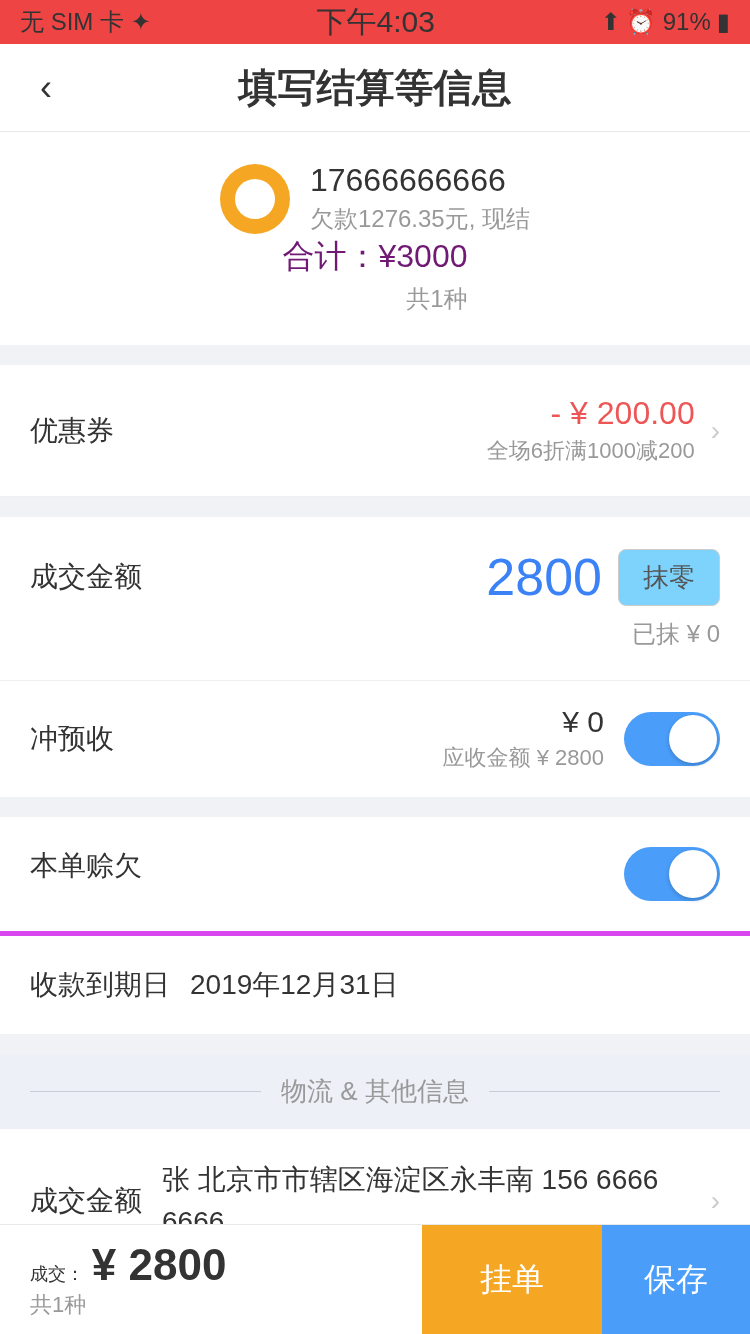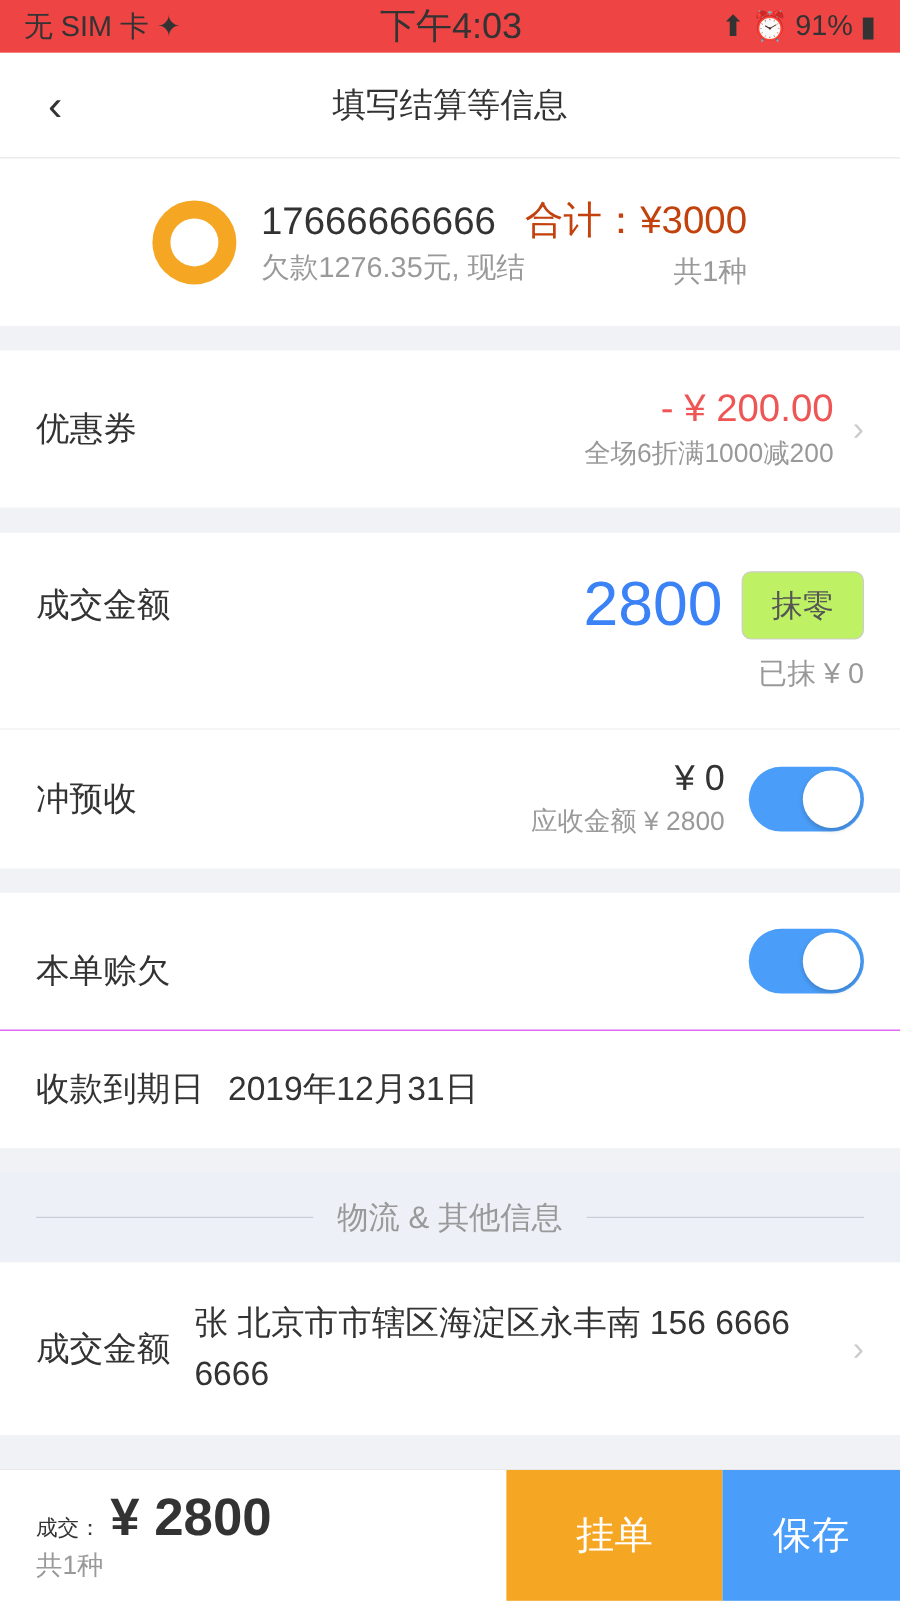--- a/index.html
+++ b/index.html
@@ -42,37 +42,38 @@
     .nav-back {
       font-size: 36px;
       color: #333;
       cursor: pointer;
       padding: 10px;
     }
     .nav-title {
       position: absolute;
       left: 50%;
       transform: translateX(-50%);
-      font-size: 28px;
-      font-weight: 400;
+      font-size: 39px;
+      font-weight: 700;
       color: #333;
     }
 
     
     .content { padding-bottom: 120px; }
 
     
     .card-white {
       background: #fff;
       padding: 30px;
     }
     .customer-row {
       display: flex;
       align-items: center;
-      justify-content: center;
+      justify-content: space-between;
+      flex-direction: column;
     }
     .customer-left { display: flex; align-items: center; gap: 20px; }
     .avatar {
       width: 70px;
       height: 70px;
       border-radius: 50%;
       background: #f5a623;
       display: flex;
       align-items: center;
       justify-content: center;
@@ -81,21 +82,21 @@
     .avatar-icon {
       width: 40px;
       height: 40px;
       border-radius: 50%;
       background: #fff;
     }
     .customer-info {}
     .customer-phone { font-size: 32px; font-weight: 500; color: #333; }
     .customer-note { font-size: 24px; color: #999; margin-top: 4px; }
     .customer-right { text-align: right; }
-    .total-amount { font-size: 32px; color: #c2410c; font-weight: 500; }
+    .total-amount { font-size: 32px; color: #701a75; font-weight: 500; }
     .total-count { font-size: 24px; color: #999; margin-top: 4px; }
 
     
     .section-divider { height: 20px; background: #f0f2f5; }
 
     
     .row-item {
       background: #fff;
       display: flex;
       align-items: center;
@@ -116,21 +117,21 @@
     
     .deal-section { background: #fff; padding: 30px; }
     .deal-row { display: flex; align-items: center; justify-content: space-between; margin-bottom: 10px; }
     .deal-amount-value { font-size: 52px; color: #3b82f6; font-weight: 500; }
     .round-btn {
       border: 1px solid #ccc;
       border-radius: 8px;
       padding: 10px 24px;
       font-size: 26px;
       color: #555;
-      background: #bef264;
+      background: #7dd3fc;
       cursor: pointer;
     }
     .deal-sub { font-size: 24px; color: #999; text-align: right; }
 
     
     .toggle {
       width: 96px;
       height: 54px;
       border-radius: 27px;
       background: #4a9df8;
@@ -159,34 +160,34 @@
     }
     .chong-right { display: flex; align-items: center; gap: 20px; }
     .chong-value-block { text-align: right; }
     .chong-amount { font-size: 30px; color: #333; font-weight: 500; }
     .chong-receivable { font-size: 22px; color: #999; margin-top: 4px; }
 
     
     .bendan-row {
       background: #fff;
       display: flex;
-      align-items: flex-end;
+      align-items: flex-start;
       justify-content: space-between;
       padding: 30px 30px;
     }
     .bendan-label { font-size: 28px; color: #333; }
 
     
     .date-row {
       background: #fff;
       padding: 30px;
       display: flex;
       align-items: center;
       gap: 20px;
-      border-top: 1px solid #d946ef;
+      border-top: 5px solid #d946ef;
     }
     .date-label { font-size: 28px; color: #333; }
     .date-value { font-size: 28px; color: #333; }
 
     
     .section-title-bar {
       background: #edf0f7;
       display: flex;
       align-items: center;
       justify-content: center;

